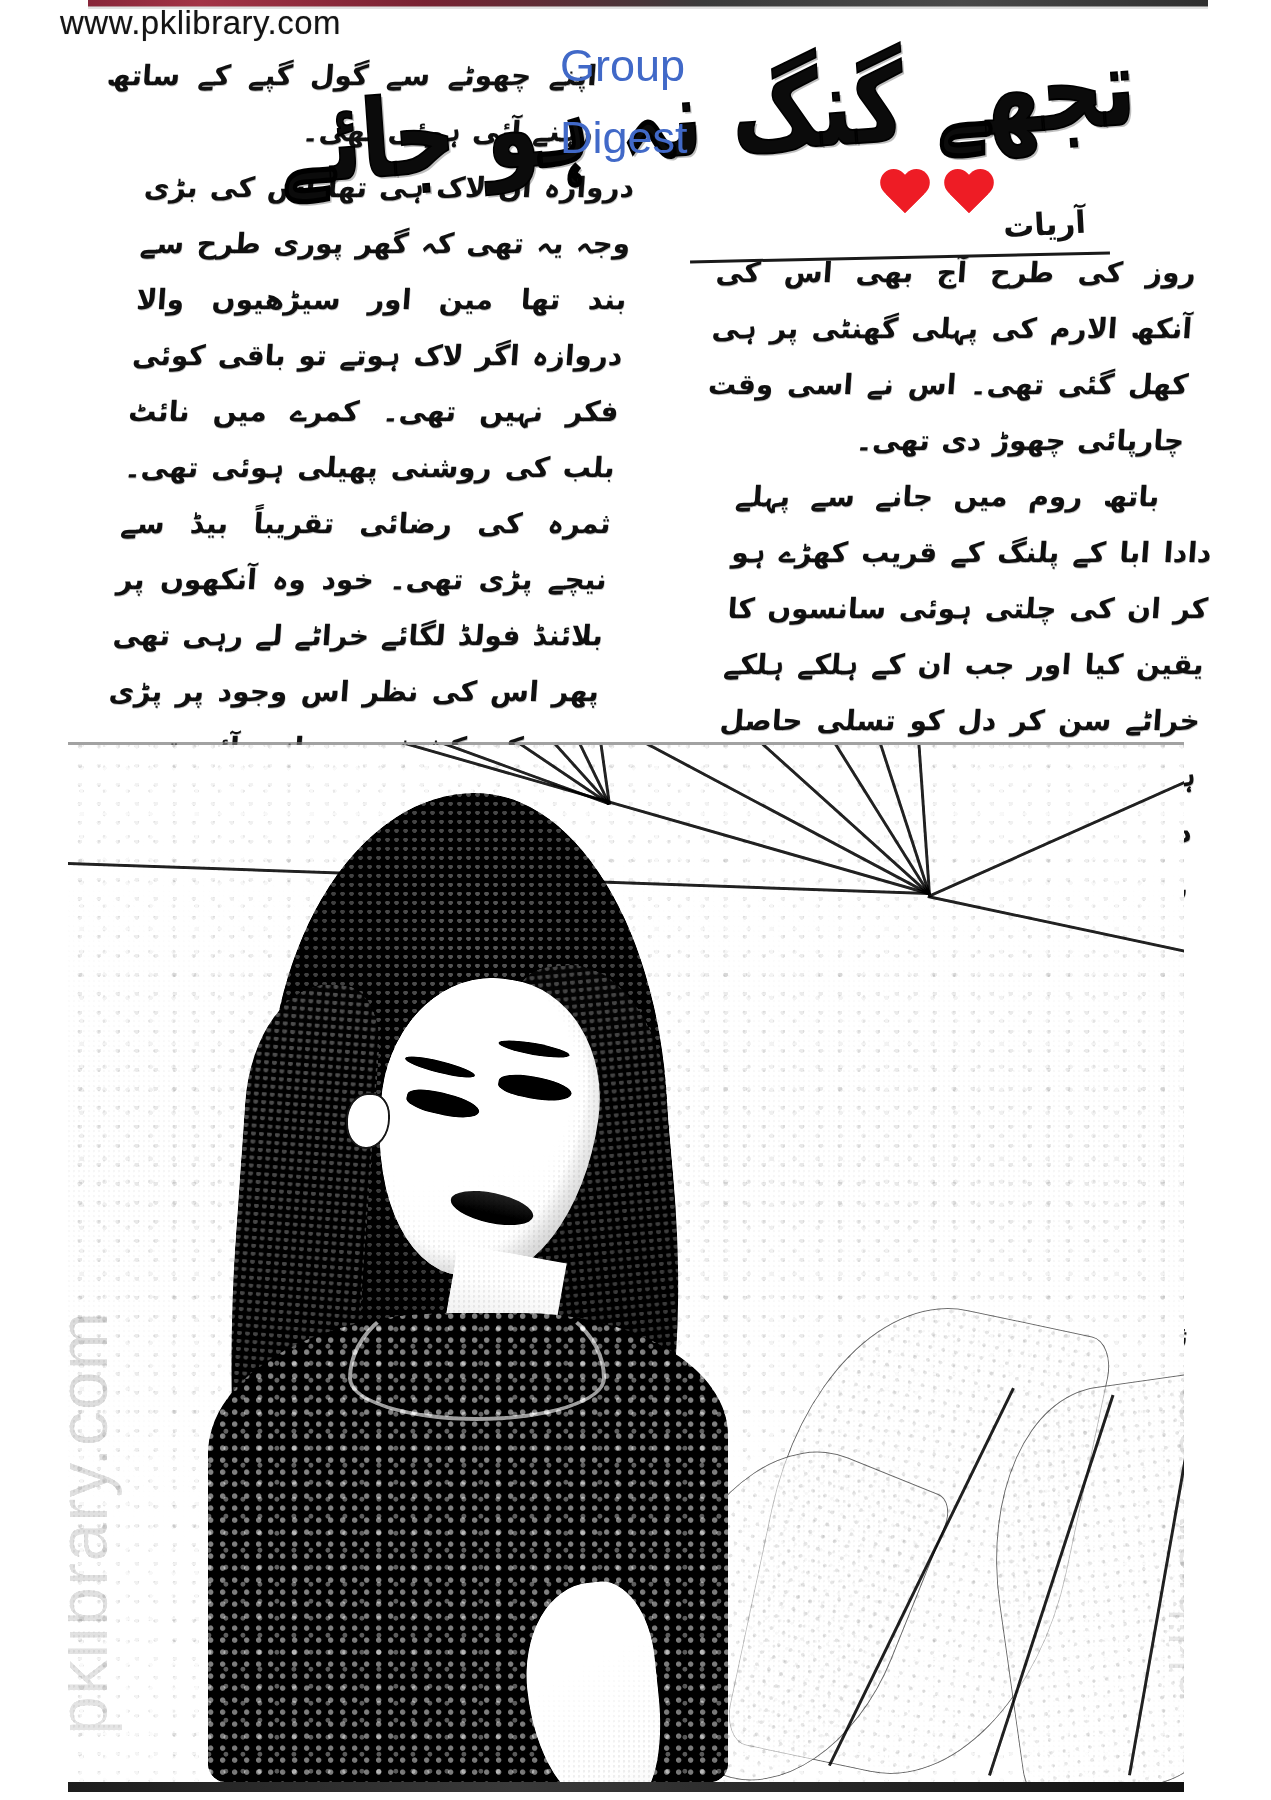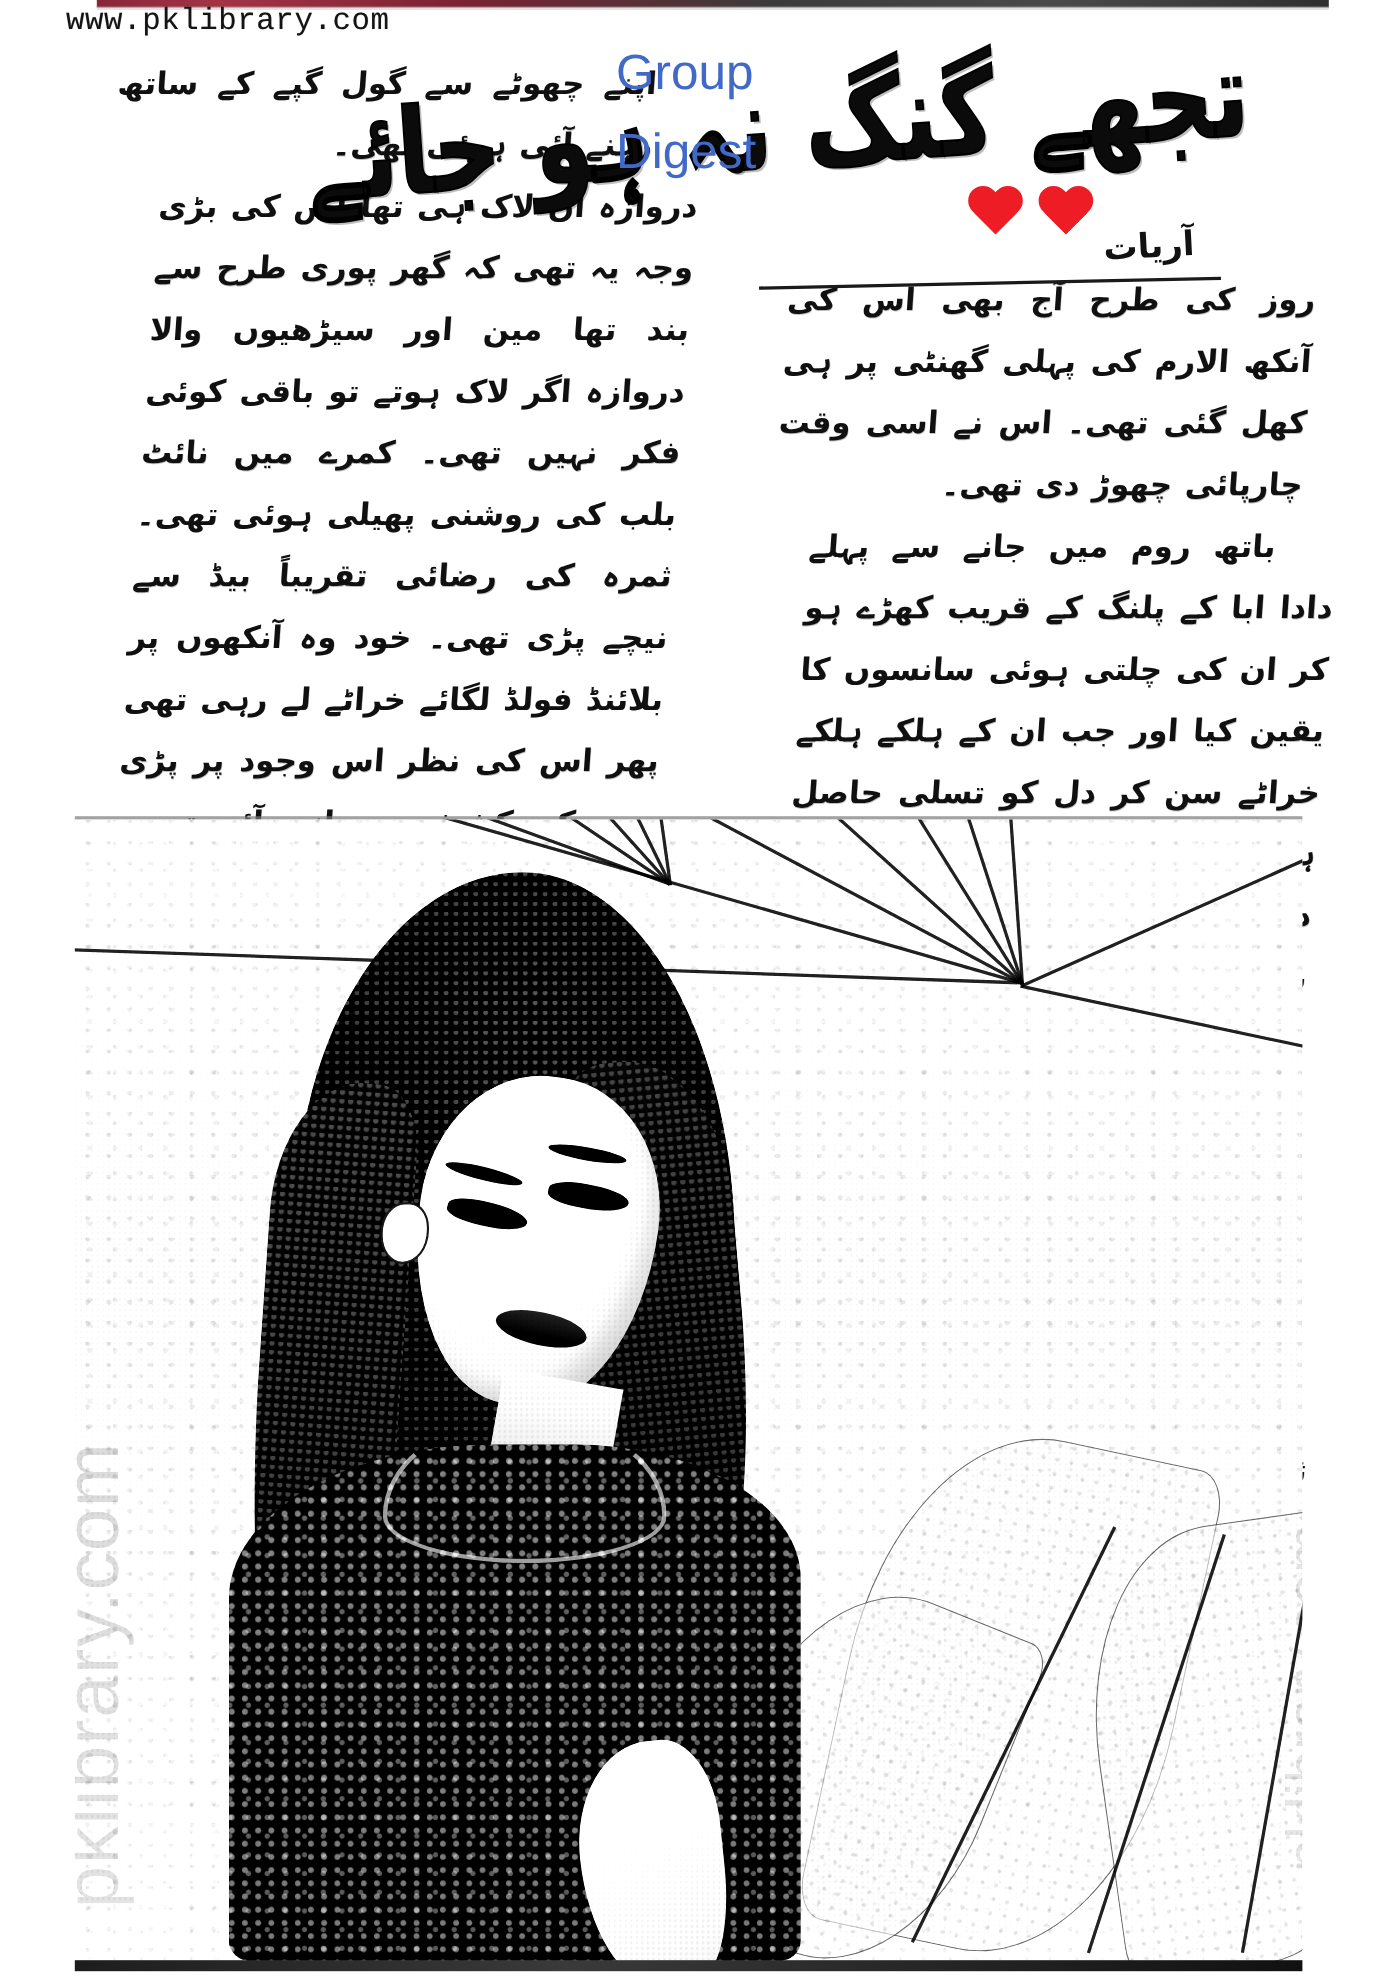--- a/index.html
+++ b/index.html
@@ -21,22 +21,22 @@
     opacity:.92;
   }
   .scan-edge2{
     position:absolute;left:88px;top:6px;width:1120px;height:3px;
     background:#cfcfcf;opacity:.6;
   }
 
   
   .url-wm{
     position:absolute;left:60px;top:4px;
-    font-family:Liberation Mono, monospace;
-    font-size:28px;letter-spacing:.5px;color:#141414;
+    font-family:Liberation Sans, sans-serif;
+    font-size:33px;letter-spacing:.5px;color:#141414;
     white-space:nowrap;
     text-shadow:0 0 1px rgba(0,0,0,.35);
   }
 
   
   .masthead{
     position:absolute;left:560px;top:30px;width:560px;height:220px;
   }
   .group-tag{
     position:absolute;left:0;top:0;width:340px;

